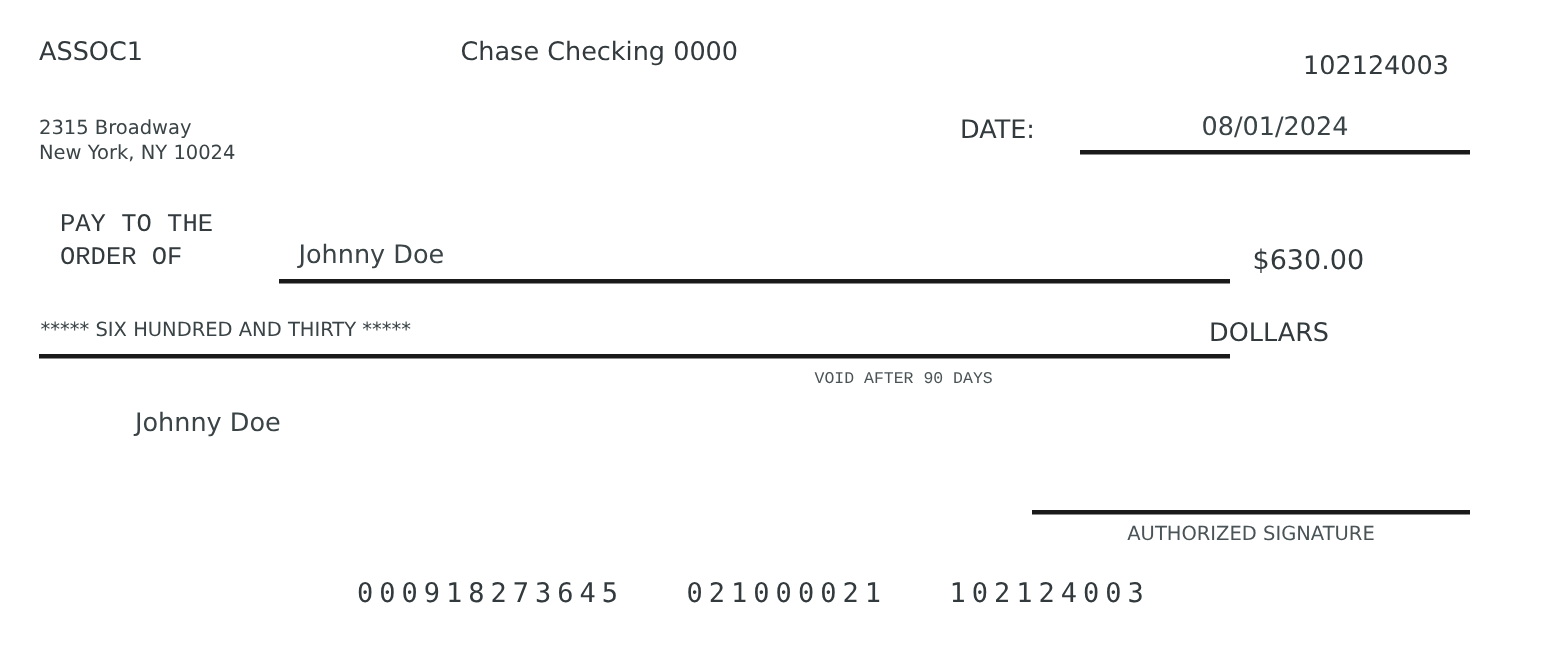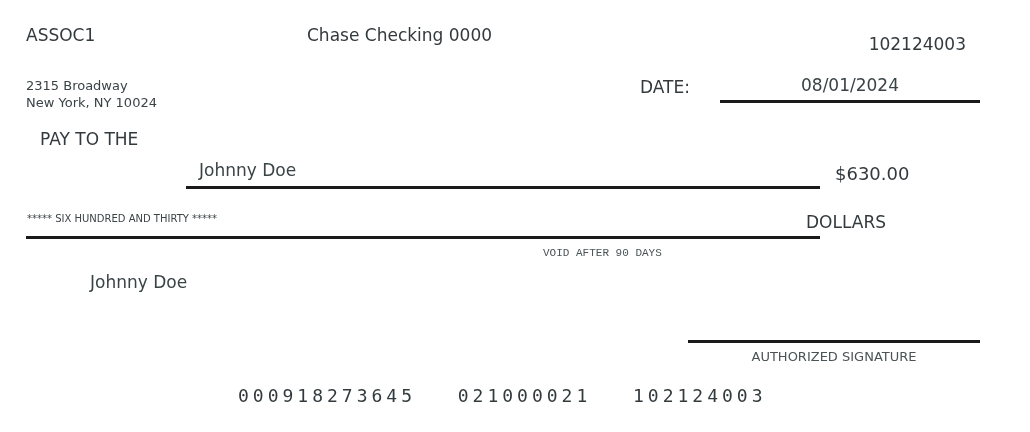--- a/index.html
+++ b/index.html
@@ -6,24 +6,24 @@
   body { width: 1030px; height: 432px; position: relative; overflow: hidden;
          font-family: "DejaVu Sans", "Liberation Sans", sans-serif; color: #3a4346; }
   .abs { position: absolute; white-space: nowrap; }
   .payer-name { left: 26px; top: 25px; font-size: 17px; color: #333a3d; }
   .payer-addr { left: 26px; top: 53px; font-size: 13px; line-height: 17px; color: #3a4346; margin-top: 24px; }
   .bank { left: 307px; top: 25px; font-size: 17px; color: #333a3d; }
   .check-no { left: 840px; top: 34px; width: 126px; text-align: right; font-size: 17px; color: #333a3d; }
   .date-label { left: 640px; top: 77px; font-size: 17px; color: #333a3d; }
   .date-val { left: 720px; top: 75px; width: 260px; text-align: center; font-size: 17px; color: #3a4346; }
   .rule { position: absolute; height: 3px; background: #1a1a1a; }
-  .pay-label { left: 40px; top: 128px; font-size: 17px; line-height: 22px; color: #333a3d; }
+  .pay-label { left: 40px; top: 140px; font-size: 17px; line-height: 22px; color: #333a3d; font-family: Liberation Mono, monospace; }
   .payee { left: 199px; top: 160px; font-size: 17px; color: #3a4346; }
   .amount { left: 835px; top: 163px; font-size: 18px; color: #333a3d; }
-  .words { left: 27px; top: 213px; font-size: 10px; color: #3a4346; }
+  .words { left: 27px; top: 213px; font-size: 13px; color: #3a4346; }
   .dollars { left: 806px; top: 212px; font-size: 17px; color: #333a3d; }
   .void { left: 543px; top: 247px; font-size: 11px; color: #4a5356; font-family: Liberation Mono, monospace; }
   .recipient { left: 90px; top: 270px; font-size: 17px; line-height: 24px; color: #3a4346; }
   .sig-label { left: 688px; top: 349px; width: 292px; text-align: center; font-size: 13px; color: #4a5356; }
   .micr { left: 238px; top: 385px; font-family: "DejaVu Sans Mono", "Liberation Mono", monospace;
           font-size: 18px; letter-spacing: 4px; color: #333a3d; }
 </style>
 </head>
 <body>
 
@@ -35,20 +35,21 @@
 
 <div class="abs bank">Chase Checking 0000</div>
 <div class="abs check-no">102124003</div>
 
 <div class="abs date-label">DATE:</div>
 <div class="abs date-val">08/01/2024</div>
 <div class="rule" style="left:720px; top:100px; width:260px;"></div>
 
 <div class="abs pay-label">
   <div>PAY TO THE</div>
+  <div>ORDER OF</div>
 </div>
 <div class="abs payee">Johnny Doe</div>
 <div class="rule" style="left:186px; top:186px; width:634px;"></div>
 <div class="abs amount">$630.00</div>
 
 <div class="abs words">***** SIX HUNDRED AND THIRTY *****</div>
 <div class="rule" style="left:26px; top:236px; width:794px;"></div>
 <div class="abs dollars">DOLLARS</div>
 
 <div class="abs void">VOID AFTER 90 DAYS</div>

